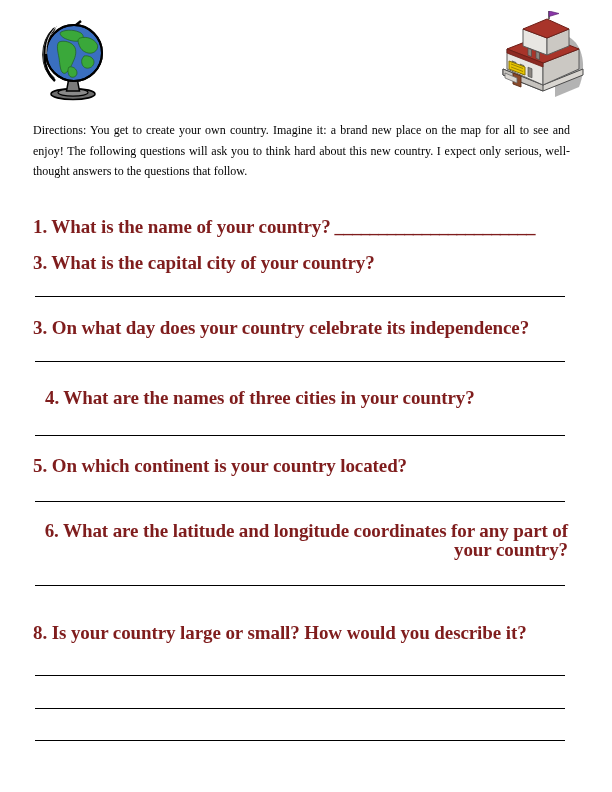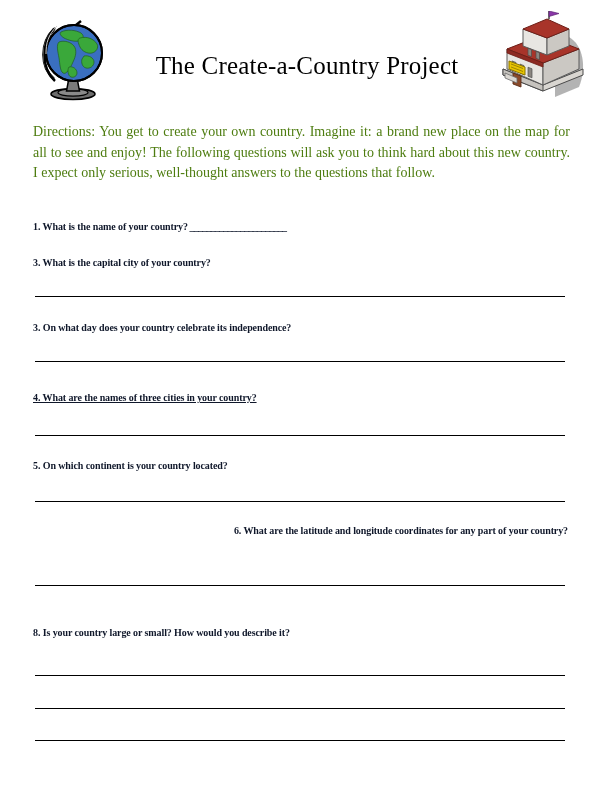--- a/index.html
+++ b/index.html
@@ -59,41 +59,41 @@
     color: #000;
     white-space: nowrap;
   }
 
   
   .directions {
     position: absolute;
     left: 33px;
     top: 108px;
     width: 537px;
-    font-size: 14px;
+    font-size: 12px;
     line-height: 20.5px;
     text-align: justify;
     text-justify: inter-word;
-    color: #4d7c0f;
+    color: #000000;
   }
 
   
   .questions {
     position: absolute;
     left: 33px;
     top: 208px;
     width: 537px;
   }
   .q-item { position: relative; }
   .q-text {
-    font-size: 10px;
+    font-size: 19px;
     font-weight: bold;
     line-height: 19px;
     letter-spacing: -0.1px;
-    color: #0f172a;
+    color: #7f1d1d;
     white-space: nowrap;
   }
   .q-text.wrap { white-space: normal; text-align: right; }
 
   
   .inline-blank {
     font-weight: bold;
     letter-spacing: -0.8px;
   }
 
@@ -135,21 +135,20 @@
 
         <circle cx="38" cy="40" r="28" fill="none" stroke="#000" stroke-width="2"></circle>
 
         <path d="M19 15 C5 29 5 55 19 68" fill="none" stroke="#000" stroke-width="2.4"></path>
         <path d="M21 13 C12 22 10 30 10 41" fill="none" stroke="#cfcfcf" stroke-width="1"></path>
 
         <path d="M40 12 L45 8" stroke="#000" stroke-width="2.4"></path>
       </svg>
     </span>
 
-    <div class="title">The Create-a-Country Project</div>
 
     <span class="building-art">
       <svg viewBox="0 0 96 92" width="96" height="92" xmlns="http://www.w3.org/2000/svg">
 
         <path d="M72 26 C86 34 90 56 82 76 L58 86 L58 40 Z" fill="#9a9a9a" opacity="0.75"></path>
 
         <path d="M6 64 L46 80 L86 64 L86 58 L46 74 L6 58 Z" fill="#d9d6d1" stroke="#4a4a4a" stroke-width="1"></path>
         <path d="M6 58 L46 74 L46 80 L6 64 Z" fill="#c6c3be" stroke="#4a4a4a" stroke-width="1"></path>
 
         <path d="M10 38 L46 52 L46 74 L10 58 Z" fill="#e8e6e2" stroke="#5a5a5a" stroke-width="1"></path>
@@ -207,21 +206,21 @@
       </div>
       <div class="q-item">
         <div class="q-text" style="position: absolute; left: 0px; top: 45px; width: auto;">3. What is the capital city of your country?</div>
         <div class="answer-line" style="position: absolute; left: 0px; top: 88px;"></div>
       </div>
       <div class="q-item">
         <div class="q-text" style="position: absolute; left: 0px; top: 110px; width: auto; text-align: right;">3. On what day does your country celebrate its independence?</div>
         <div class="answer-line" style="position: absolute; left: 0px; top: 153px;"></div>
       </div>
       <div class="q-item">
-        <div class="q-text" style="position: absolute; left: 0px; top: 180px; width: auto; text-decoration: underline;">4. What are the names of three cities in your country?</div>
+        <div class="q-text" style="position: absolute; left: 12px; top: 180px; width: auto;">4. What are the names of three cities in your country?</div>
         <div class="answer-line" style="position: absolute; left: 0px; top: 227px;"></div>
       </div>
       <div class="q-item">
         <div class="q-text" style="position: absolute; left: 0px; top: 248px; width: auto;">5. On which continent is your country located?</div>
         <div class="answer-line" style="position: absolute; left: 0px; top: 293px;"></div>
       </div>
       <div class="q-item">
         <div class="q-text wrap" style="position: absolute; left: 0px; top: 313px; width: 535px;">6. What are the latitude and longitude coordinates for any part of your country?</div>
         <div class="answer-line" style="position: absolute; left: 0px; top: 377px;"></div>
       </div>

